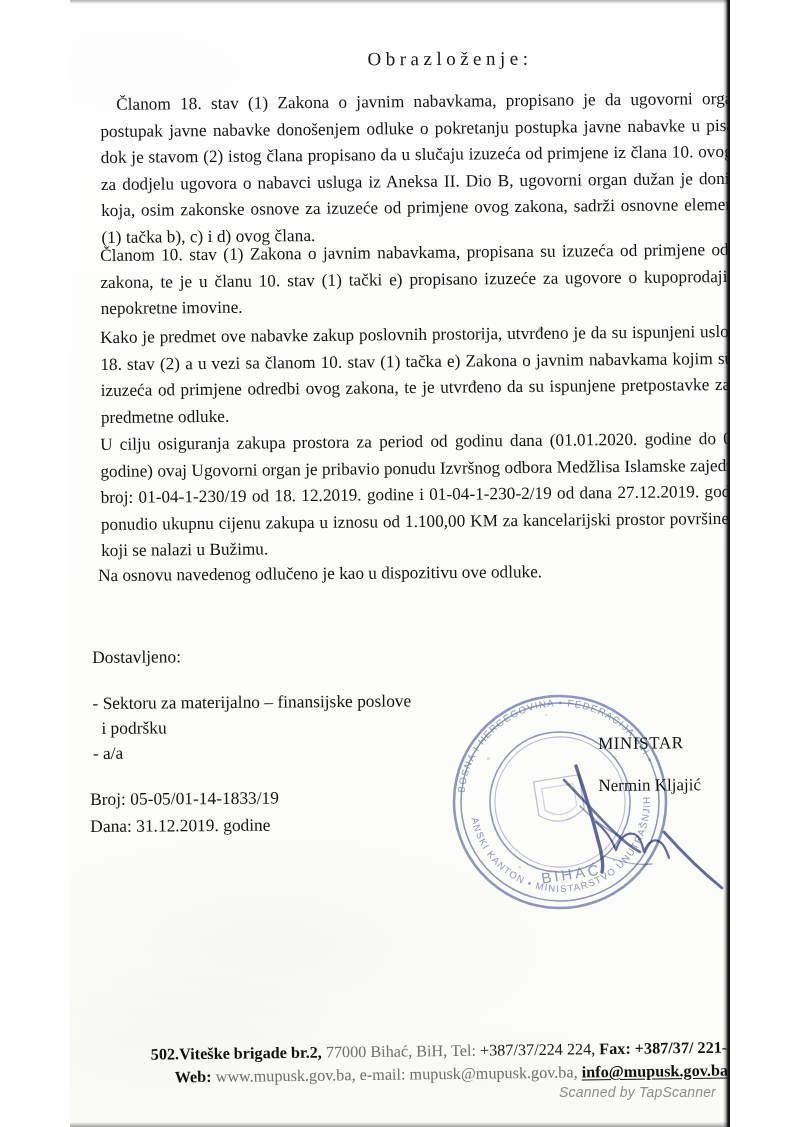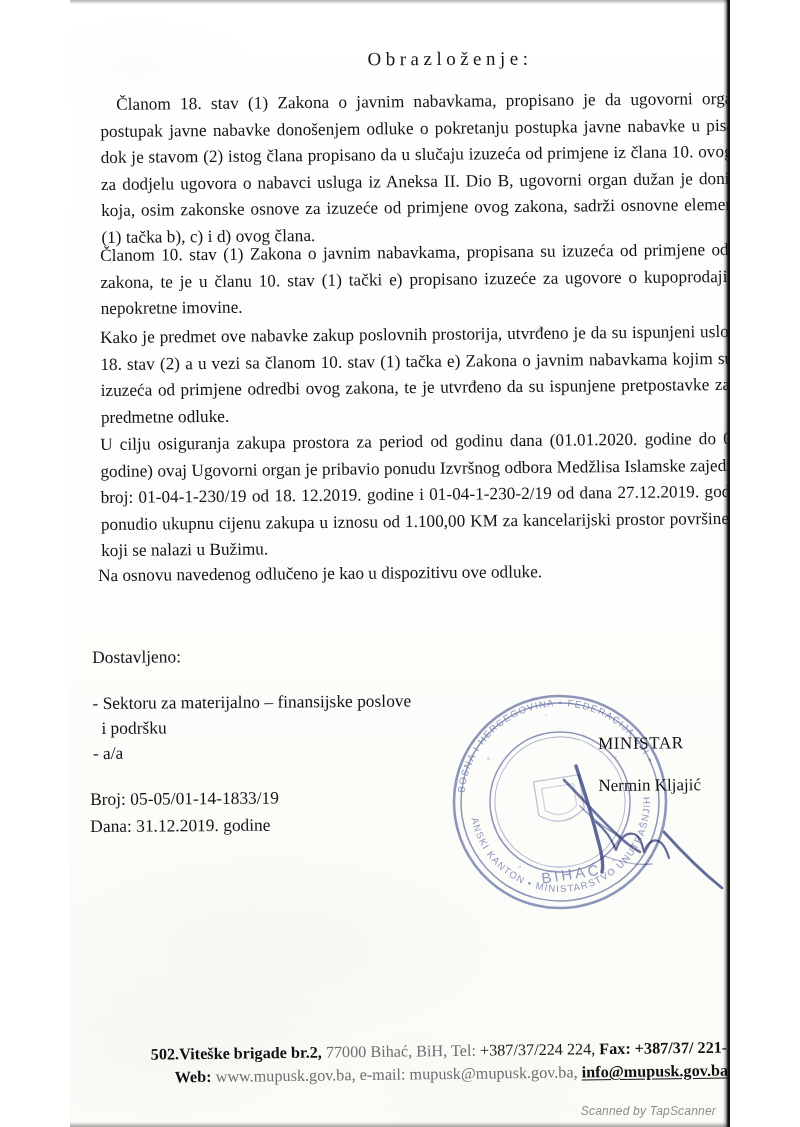--- a/index.html
+++ b/index.html
@@ -234,24 +234,24 @@
     font-weight: bold;
     color: #111111;
     text-decoration: underline;
     text-underline-offset: 2px;
   }
 
   
   .scan-watermark {
     position: absolute;
     right: 14px;
-    bottom: 9px;
+    bottom: 27px;
     font-family: "Liberation Sans", sans-serif;
     font-style: italic;
-    font-size: 12px;
+    font-size: 14px;
     color: #8d8d8d;
     letter-spacing: 0.2px;
     z-index: 7;
   }
 </style>
 </head>
 <body>
 
 <div class="page">
 

